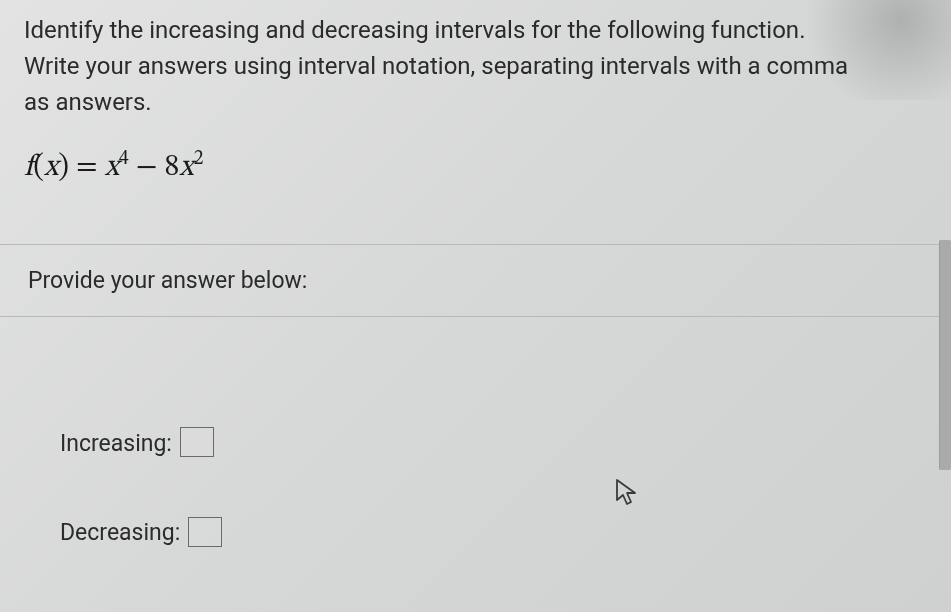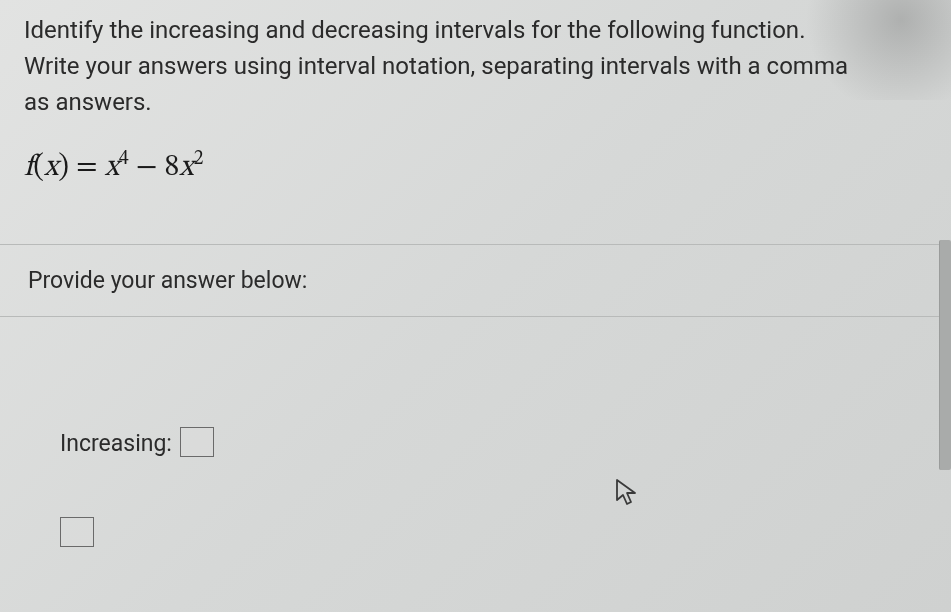--- a/index.html
+++ b/index.html
@@ -137,20 +137,21 @@
 
   <div class="thin-divider"></div>
 
   <div class="answers-area">
     <div class="answer-line">
       <span class="answer-label">Increasing:</span>
       <input type="text" class="answer-input" value="" style="">
     </div>
 
     <div class="answer-line">
+      <span class="answer-label">Decreasing:</span>
       <input type="text" class="answer-input" value="" style="">
     </div>
   </div>
 
   <div class="scroll-indicator"></div>
 
   <div class="cursor-icon">
     <svg width="24" height="28" viewBox="0 0 24 28">
       <path d="M2 2 L2 22 L8 17 L12 26 L16 24 L12 15 L20 15 Z" fill="none" stroke="#3a3a3a" stroke-width="1.8" stroke-linejoin="round"></path>
     </svg>

